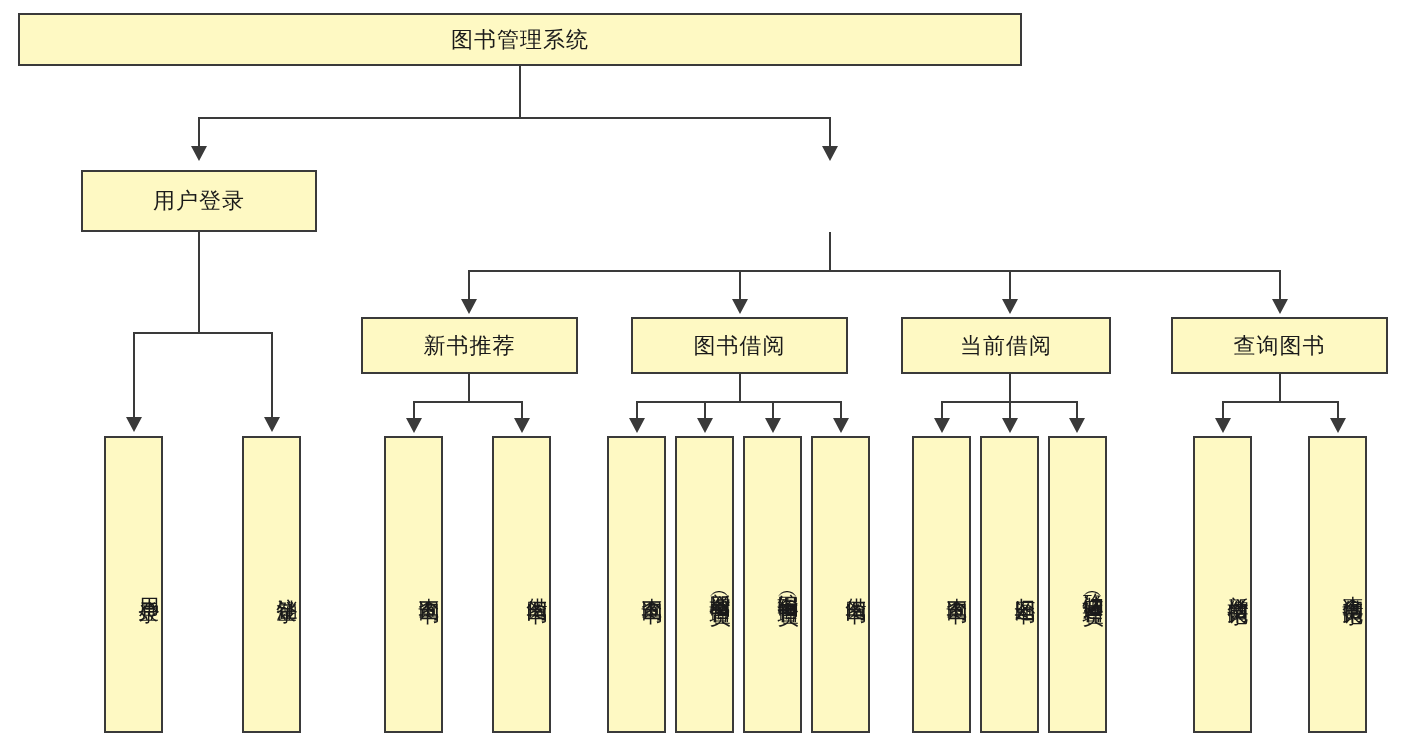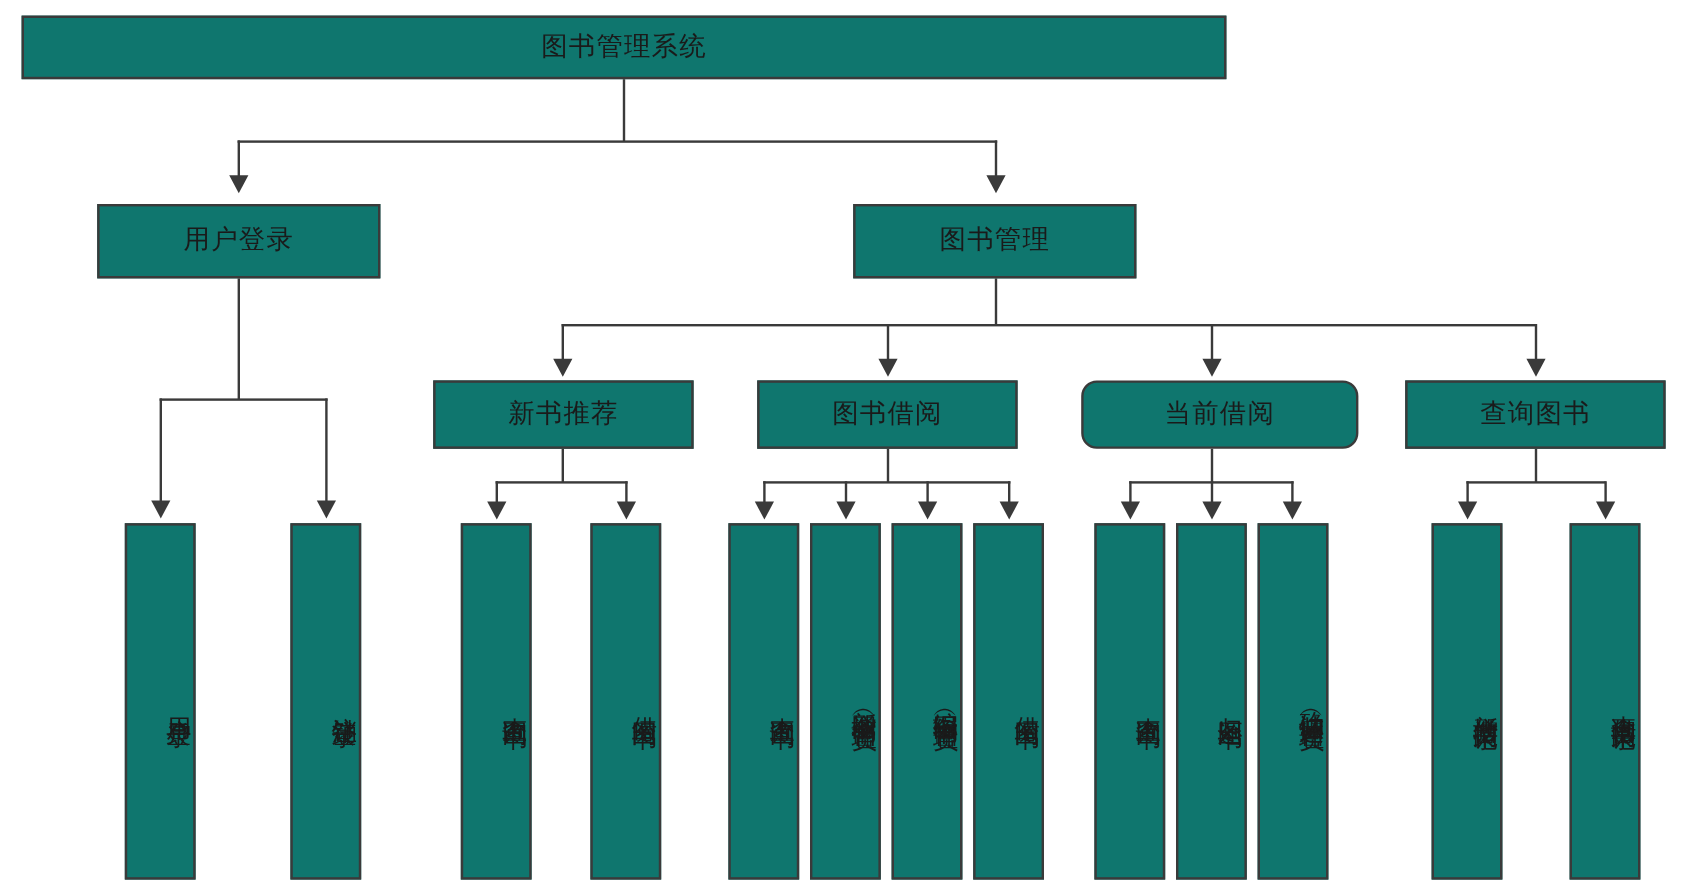--- a/index.html
+++ b/index.html
@@ -14,21 +14,21 @@
     position: relative;
     width: 1405px;
     height: 747px;
     background: #ffffff;
     overflow: hidden;
   }
   .node {
     position: absolute;
     box-sizing: border-box;
     border: 2px solid #3a3a3a;
-    background: #0f766e;
+    background: #fef9c3;
     display: flex;
     align-items: center;
     justify-content: center;
     color: #1a1a1a;
     line-height: 1.15;
   }
   .node.horiz {
     font-size: 22px;
     letter-spacing: 1px;
   }
@@ -84,23 +84,20 @@
 
   <div class="conn hline" style="left:198px; top:117px; width:633px;"></div>
 
   <div class="conn vline" style="left:198px; top:117px; height:31px;"></div>
   <div class="arrow" style="left:191px; top:146px;"></div>
   <div class="conn vline" style="left:829px; top:117px; height:31px;"></div>
   <div class="arrow" style="left:822px; top:146px;"></div>
 
   <div class="node horiz" style="left:81px; top:170px; width:236px; height:62px;">
     <span>用户登录</span>
-  </div>
-  <div class="node horiz" style="left:711px; top:170px; width:236px; height:62px;">
-    <span>图书管理</span>
   </div>
 
   <div class="conn vline" style="left:198px; top:232px; height:101px;"></div>
   <div class="conn hline" style="left:133px; top:332px; width:140px;"></div>
   <div class="conn vline" style="left:133px; top:332px; height:86px;"></div>
   <div class="arrow" style="left:126px; top:417px;"></div>
   <div class="conn vline" style="left:271px; top:332px; height:86px;"></div>
   <div class="arrow" style="left:264px; top:417px;"></div>
 
   <div class="conn vline" style="left:829px; top:232px; height:39px;"></div>
@@ -113,21 +110,21 @@
   <div class="arrow" style="left:1002px; top:299px;"></div>
   <div class="conn vline" style="left:1279px; top:270px; height:30px;"></div>
   <div class="arrow" style="left:1272px; top:299px;"></div>
 
   <div class="node horiz" style="left:631px; top:317px; width:217px; height:57px;">
     <span>图书借阅</span>
   </div>
   <div class="node horiz" style="left:361px; top:317px; width:217px; height:57px;">
     <span>新书推荐</span>
   </div>
-  <div class="node horiz" style="left:901px; top:317px; width:231px; height:57px;border-radius:13px;">
+  <div class="node horiz" style="left:901px; top:317px; width:210px; height:57px;">
     <span>当前借阅</span>
   </div>
   <div class="node horiz" style="left:1171px; top:317px; width:217px; height:57px;">
     <span>查询图书</span>
   </div>
 
   <div class="conn vline" style="left:468px; top:374px; height:28px;"></div>
   <div class="conn hline" style="left:413px; top:401px; width:110px;"></div>
   <div class="conn vline" style="left:413px; top:401px; height:18px;"></div>
   <div class="arrow" style="left:406px; top:418px;"></div>

